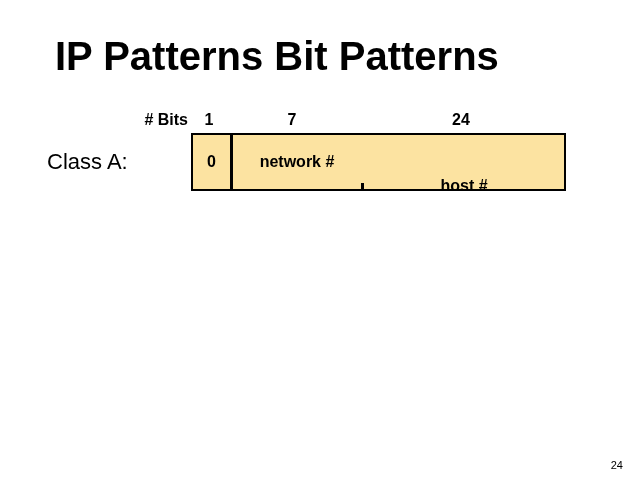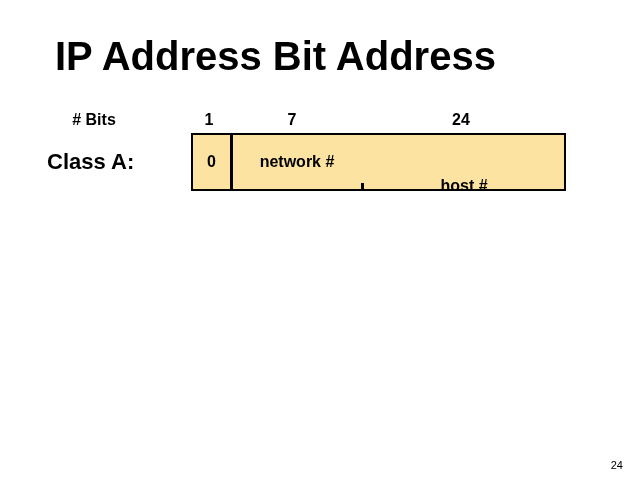--- a/index.html
+++ b/index.html
@@ -25,42 +25,42 @@
     line-height: 1.0;
     font-weight: 700;
     color: var(--text-color, #000000);
     white-space: nowrap;
   }
   .bits-header {
     position: absolute;
     left: 0;
     top: 111px;
     width: 188px;
-    text-align: center;
+    text-align: right;
     font-size: 16px;
     font-weight: 700;
     white-space: nowrap;
   }
   .bit-count {
     position: absolute;
     top: 111px;
     transform: translateX(-50%);
     font-size: 16px;
     font-weight: 700;
     white-space: nowrap;
   }
   .bc0 { left: 209px; }
   .bc1 { left: 292px; }
   .bc2 { left: 461px; }
   .row-label {
     position: absolute;
     left: 47px;
     top: 149px;
     font-size: 22px;
-    font-weight: 700;
+    font-weight: 400;
     white-space: nowrap;
   }
   .field-row {
     position: absolute;
     left: 191px;
     top: 133px;
     width: 375px;
     height: 58px;
     box-sizing: border-box;
     display: flex;
@@ -90,21 +90,21 @@
     font-size: 11px;
     font-weight: 400;
     color: var(--text-color, #000000);
   }
 </style>
 </head>
 <body>
 
 <div class="slide">
 
-  <h1 class="title">IP Address Bit Address</h1>
+  <h1 class="title">IP Patterns Bit Patterns</h1>
 
   <div class="bits-header"># Bits</div>
 
   <div class="bit-count bc0">1</div>
   <div class="bit-count bc1">7</div>
   <div class="bit-count bc2">24</div>
 
   <div class="row-label">Class A:</div>
 
   <div class="field-row">

